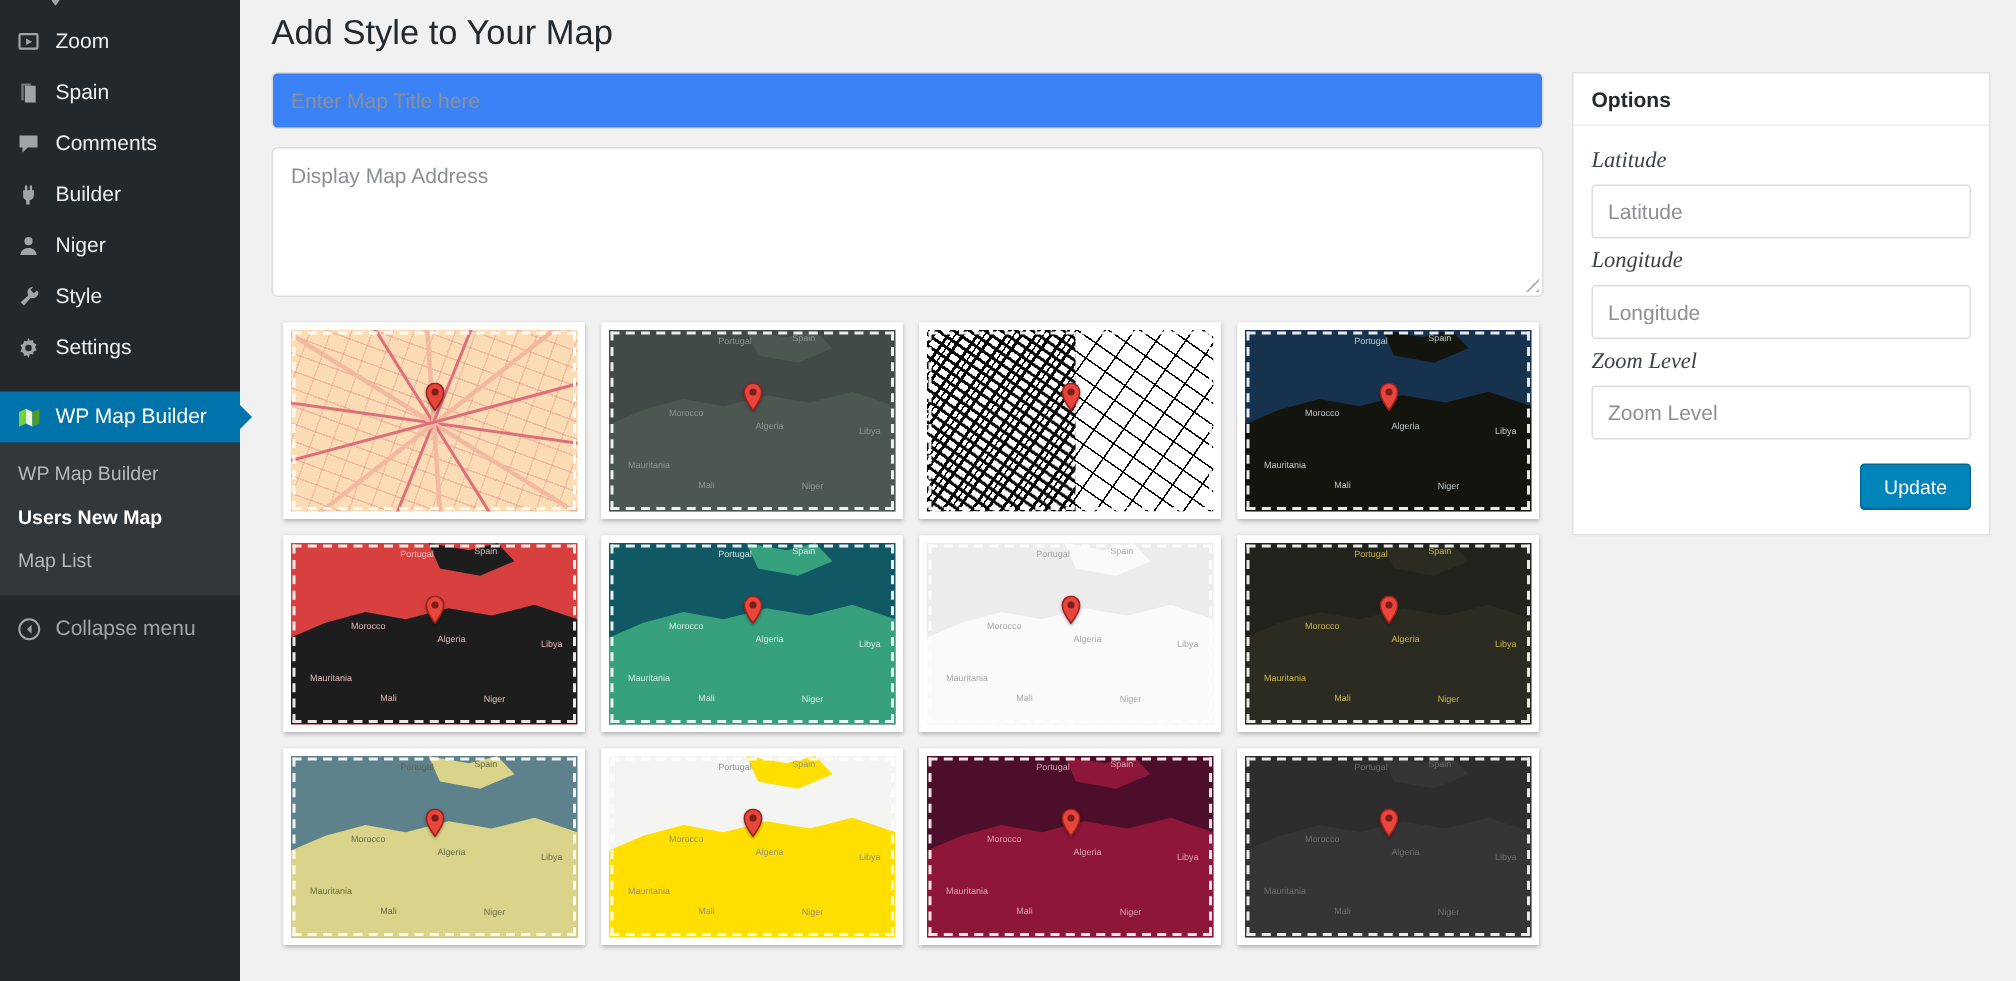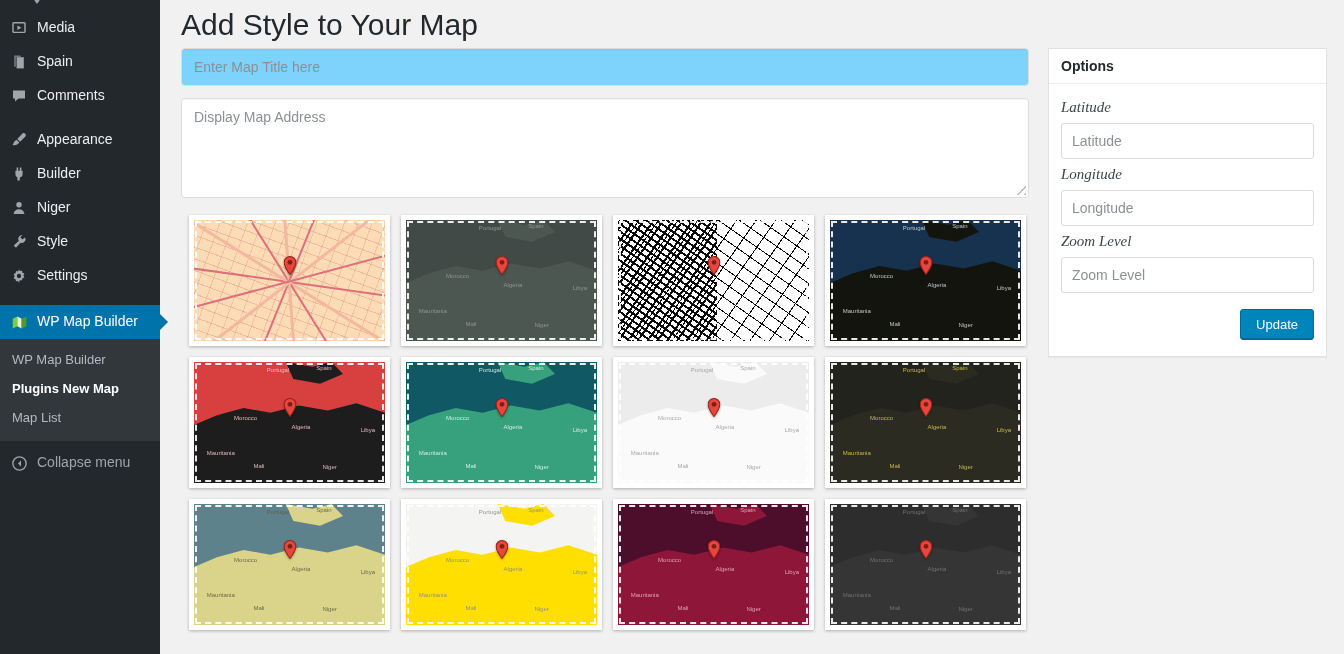--- a/index.html
+++ b/index.html
@@ -23,24 +23,24 @@
       transform:translateY(-50%); border-top:8px solid transparent;
       border-bottom:8px solid transparent; border-left:8px solid #0073aa; }
   .submenu { background:#32373c; padding:6px 0 9px; }
   .sub-item { padding:7px 0 7px 12px; font-size:13px; color:#b4b9be; cursor:pointer; }
   .sub-item.current { color:#fff; font-weight:700; }
   .menu-item.collapse { margin-top:5px; color:#a0a5aa; }
 
   
   #content { position:absolute; left:160px; top:0; width:1184px; height:654px;
              background:#f1f1f1; }
-  #page-title { position:absolute; left:21px; top:8px; margin:0; font-size:30px;
+  #page-title { position:absolute; left:21px; top:8px; margin:0; font-size:23px;
                 font-weight:400; color:#23282d; }
   #map-title-input { position:absolute; left:21px; top:48px; width:848px; height:38px;
-      box-sizing:border-box; border:1px solid #ddd; border-radius:4px; background:#7dd3fc;
+      box-sizing:border-box; border:1px solid #ddd; border-radius:4px; background:#3b82f6;
       padding:0 12px; font-size:14px; color:#32373c; outline:none;
       font-family:"Liberation Sans", sans-serif; box-shadow:inset 0 1px 2px rgba(0,0,0,.04); }
   .ta-wrap { position:absolute; left:21px; top:98px; width:848px; height:100px; }
   #map-address-input { width:100%; height:100%; box-sizing:border-box; border:1px solid #ddd;
       border-radius:4px; background:#fff; padding:10px 12px; font-size:14px; color:#32373c;
       resize:none; outline:none; font-family:"Liberation Sans", sans-serif;
       box-shadow:inset 0 1px 2px rgba(0,0,0,.04); }
   .grip { position:absolute; right:3px; bottom:3px; width:11px; height:11px;
       cursor:nwse-resize;
       background:repeating-linear-gradient(135deg,#bbb 0 1.5px,transparent 1.5px 4.5px);
@@ -105,21 +105,21 @@
   </div>
   <div class="menu">
 
     <div class="menu-item">
       <span class="mi">
           <svg viewBox="0 0 20 20" width="16" height="16">
             <rect x="2.5" y="3.5" width="15" height="12" rx="1" fill="none" stroke="#a0a5aa" stroke-width="1.8"></rect>
             <path d="M8 7l5 2.8L8 12.6z" fill="#a0a5aa"></path>
           </svg>
         </span>
-      <span class="ml">Media</span>
+      <span class="ml">Zoom</span>
     </div>
 
     <div class="menu-item">
       <span class="mi">
           <svg viewBox="0 0 20 20" width="16" height="16" fill="#a0a5aa">
             <path d="M4 2h8v2H6v12H4z" opacity=".65"></path>
             <path d="M7 4h9v14H7z"></path>
           </svg>
         </span>
       <span class="ml">Spain</span>
@@ -127,29 +127,20 @@
 
     <div class="menu-item">
       <span class="mi">
           <svg viewBox="0 0 20 20" width="16" height="16" fill="#a0a5aa">
             <path d="M2.5 3h15v10h-8l-4.5 4v-4H2.5z"></path>
           </svg>
         </span>
       <span class="ml">Comments</span>
     </div>
 
-    <div class="menu-item group-gap">
-      <span class="mi">
-          <svg viewBox="0 0 20 20" width="16" height="16" fill="#a0a5aa">
-            <path d="M17.8 2.2c1 1 1.1 2.5.2 3.4l-6.6 6.6-3.6-3.6 6.6-6.6c.9-.9 2.4-.8 3.4.2z"></path>
-            <path d="M6.8 9.6l3.6 3.6-1.5 1.4C7.5 16 5 16.6 2 16.6c1.2-1.9 1.2-3.8 3.2-5.6z"></path>
-          </svg>
-        </span>
-      <span class="ml">Appearance</span>
-    </div>
 
     <div class="menu-item">
       <span class="mi">
           <svg viewBox="0 0 20 20" width="16" height="16" fill="#a0a5aa">
             <path d="M7 2h2v4h2V2h2v4h1.5v4a4.5 4.5 0 01-3.5 4.4V18h-3v-3.6A4.5 4.5 0 015.5 10V6H7z"></path>
           </svg>
         </span>
       <span class="ml">Builder</span>
     </div>
 
@@ -188,21 +179,21 @@
             <path d="M2 5.5L7.5 3v11.5L2 17z" fill="#7ad03a"></path>
             <path d="M7.5 3l5 2.5V17l-5-2.5z" fill="#e9f7df"></path>
             <path d="M12.5 5.5L18 3v11.5L12.5 17z" fill="#4e9a2e"></path>
           </svg>
         </span>
       <span class="ml">WP Map Builder</span>
     </div>
 
     <div class="submenu">
       <div class="sub-item">WP Map Builder</div>
-      <div class="sub-item current">Plugins New Map</div>
+      <div class="sub-item current">Users New Map</div>
       <div class="sub-item">Map List</div>
     </div>
 
     <div class="menu-item collapse">
       <span class="mi">
           <svg viewBox="0 0 20 20" width="17" height="17">
             <circle cx="10" cy="10" r="7.8" fill="none" stroke="#a0a5aa" stroke-width="1.6"></circle>
             <path d="M11.8 6.4L8.2 10l3.6 3.6z" fill="#a0a5aa"></path>
           </svg>
         </span>

